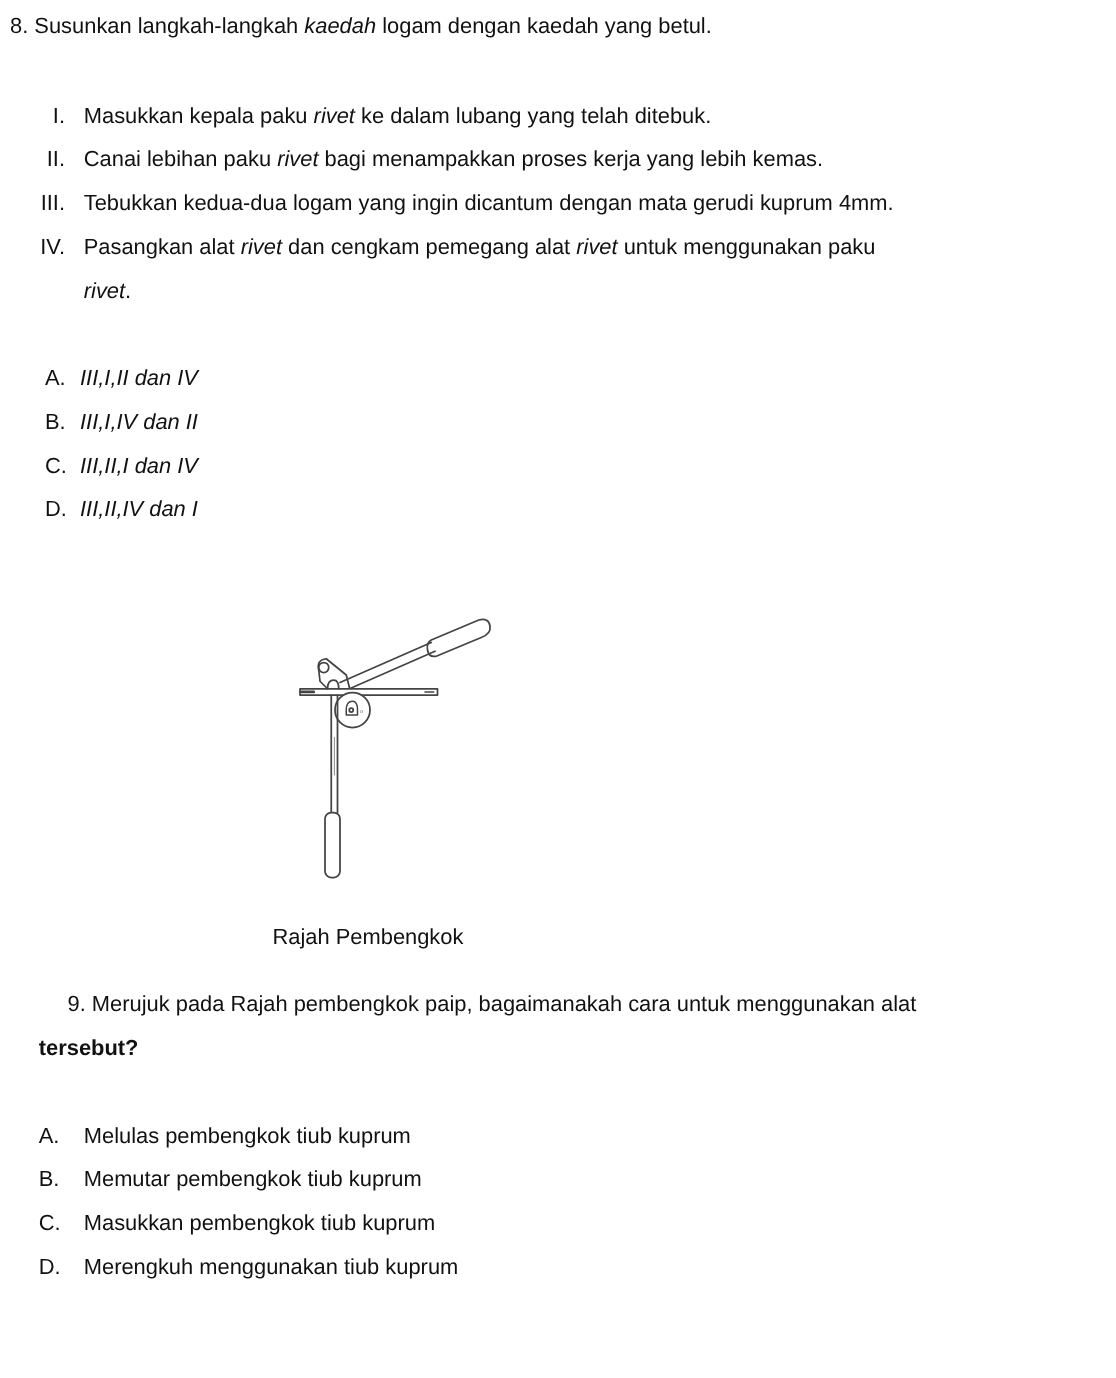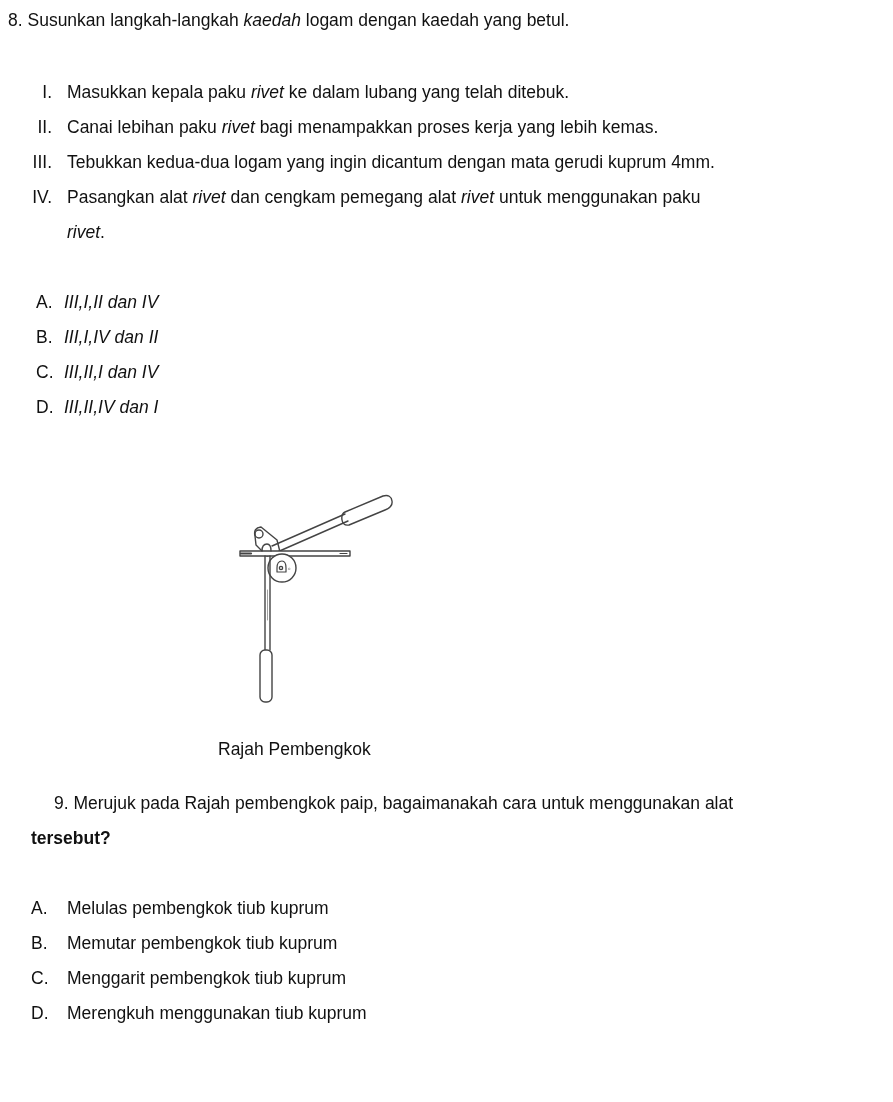--- a/index.html
+++ b/index.html
@@ -140,18 +140,18 @@
 <div class="line" style="top:897px; left:0; width:450px;">
   <span class="opt9-letter">A.</span>
   <span class="opt9-text">Melulas pembengkok tiub kuprum</span>
 </div>
 <div class="line" style="top:932px; left:0; width:450px;">
   <span class="opt9-letter">B.</span>
   <span class="opt9-text">Memutar pembengkok tiub kuprum</span>
 </div>
 <div class="line" style="top:967px; left:0; width:450px;">
   <span class="opt9-letter">C.</span>
-  <span class="opt9-text">Menggarit pembengkok tiub kuprum</span>
+  <span class="opt9-text">Masukkan pembengkok tiub kuprum</span>
 </div>
 <div class="line" style="top:1002px; left:0; width:450px;">
   <span class="opt9-letter">D.</span>
   <span class="opt9-text">Merengkuh menggunakan tiub kuprum</span>
 </div>
 
 </body></html>

